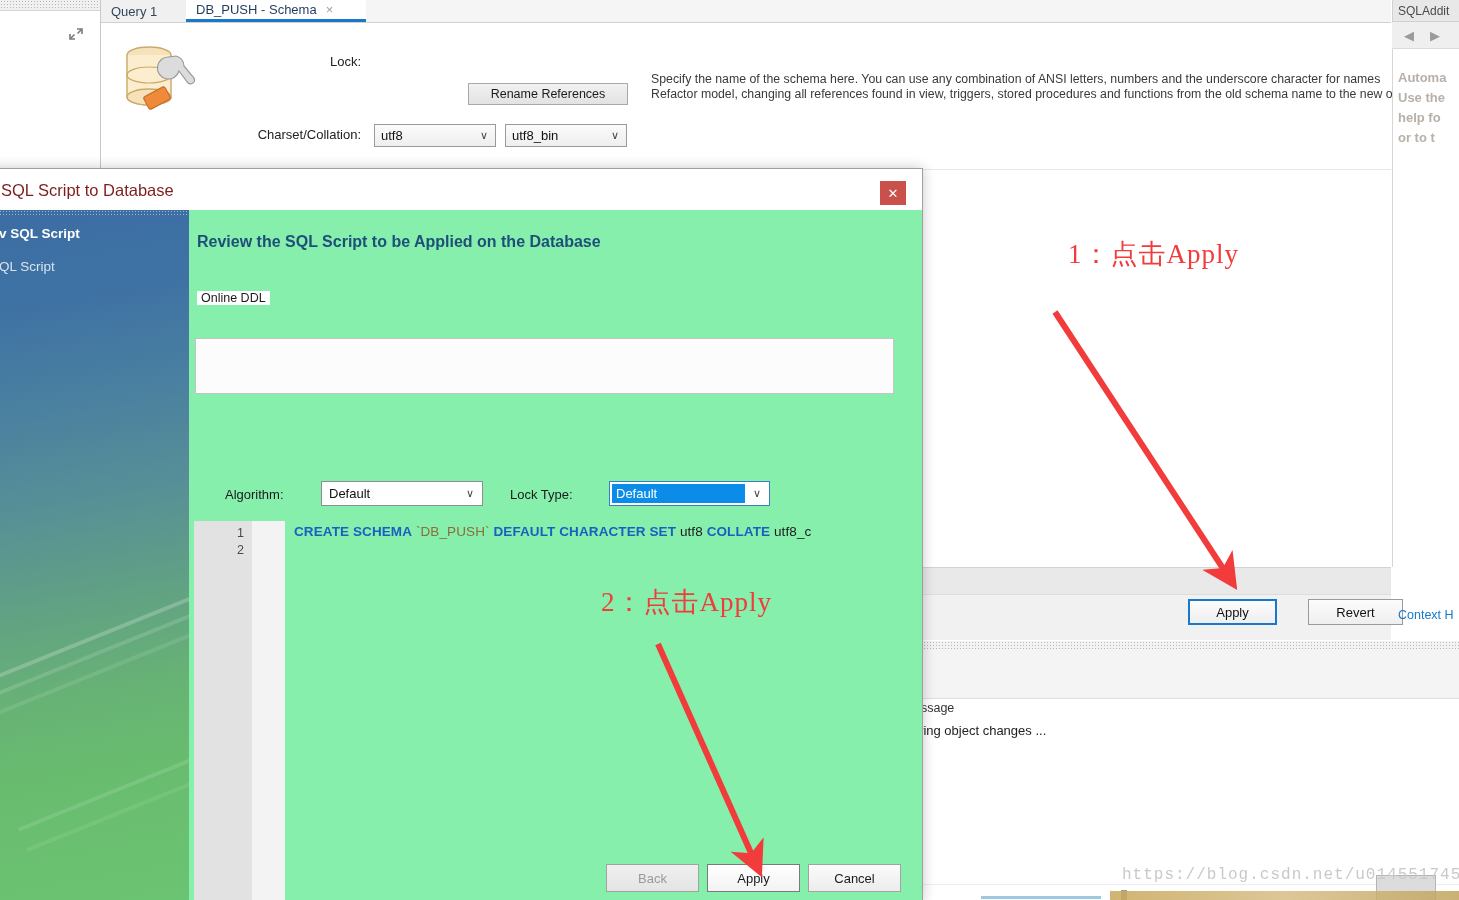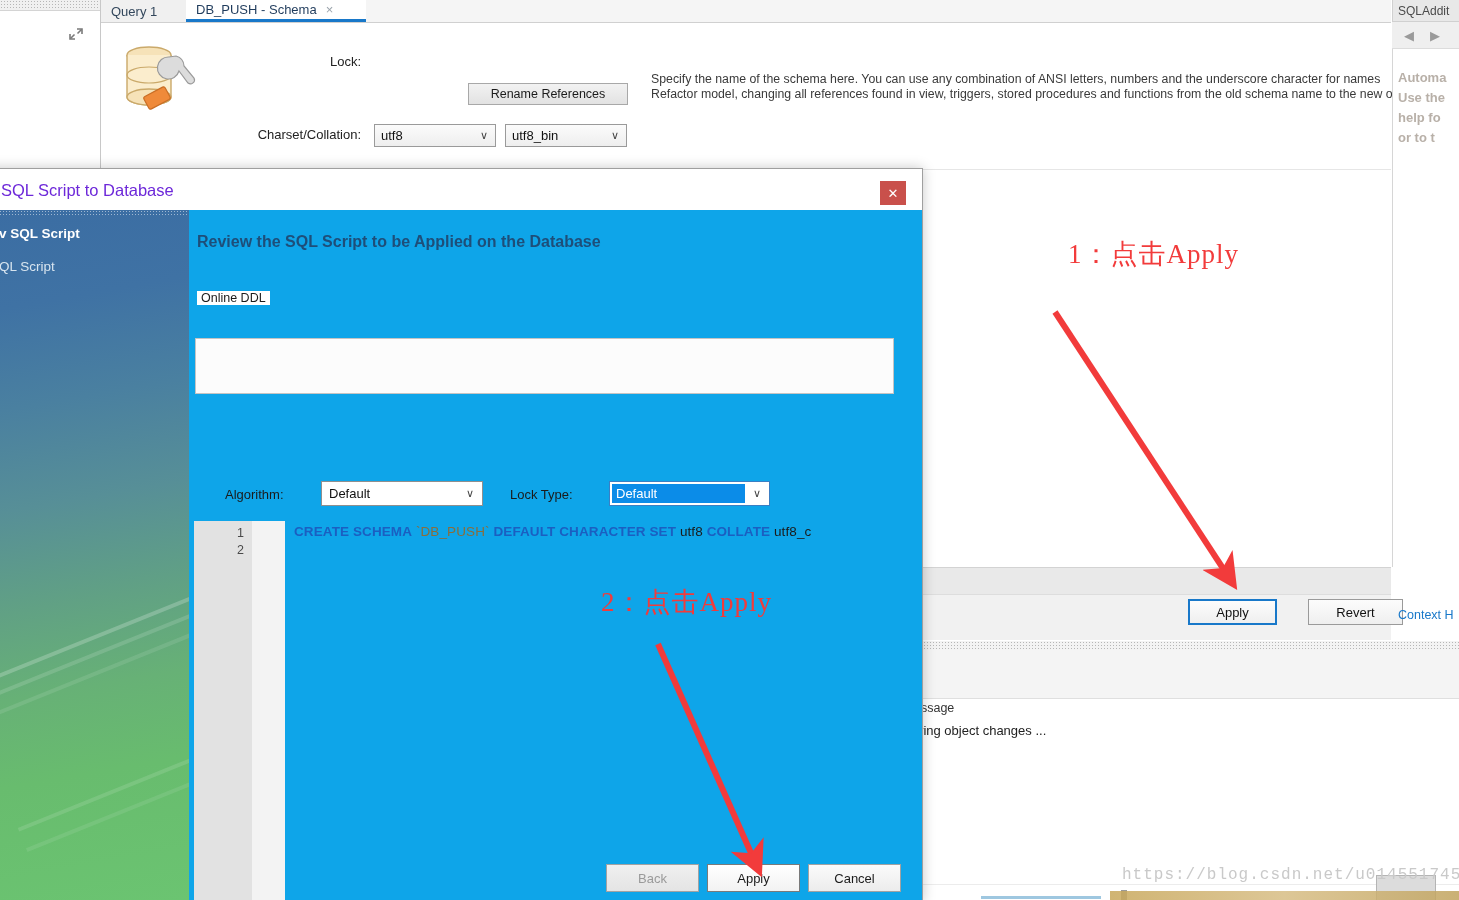--- a/index.html
+++ b/index.html
@@ -215,21 +215,21 @@
     border: 1px solid #9f9f9f;
     box-shadow: 0 0 12px rgba(0,0,0,.22);
     overflow: hidden;
   }
   .dlg-titlebar {
     position: absolute; left: 0; top: 0; width: 935px; height: 46px;
     background: #ffffff;
   }
   .dlg-title {
     position: absolute; left: 14px; top: 12px;
-    font-size: 16.5px; color: #6d28d9; white-space: nowrap;
+    font-size: 16.5px; color: #7f1d1d; white-space: nowrap;
   }
   .dlg-close {
     position: absolute; left: 893px; top: 12px; width: 26px; height: 24px;
     background: #c9504b; color: #ffffff; border: none;
     font-size: 13px; line-height: 24px; text-align: center;
     font-family: "Liberation Sans", sans-serif; cursor: pointer;
   }
   .dlg-sidebar {
     position: absolute; left: 0; top: 41px; width: 202px; height: 691px;
     background: linear-gradient(170deg,
@@ -250,21 +250,21 @@
     background-size: 3px 3px;
   }
   .step {
     position: absolute; left: 12px; font-size: 13.5px; white-space: nowrap;
   }
   .step.done { top: 16px; color: #ffffff; font-weight: bold; }
   .step.next { top: 49px; color: #d7e4ef; }
 
   .dlg-body {
     position: absolute; left: 202px; top: 41px; width: 785px; height: 691px;
-    background: #0ea5e9;
+    background: #86efac;
   }
   .dlg-heading {
     position: absolute; left: 8px; top: 23px;
     font-size: 16px; font-weight: bold; color: #1e4e79; white-space: nowrap;
   }
 
   .groupbox {
     position: absolute; left: 6px; top: 128px; width: 697px; height: 54px;
     border: 1px solid #c4c4c4; background: #fcfcfc;
   }

